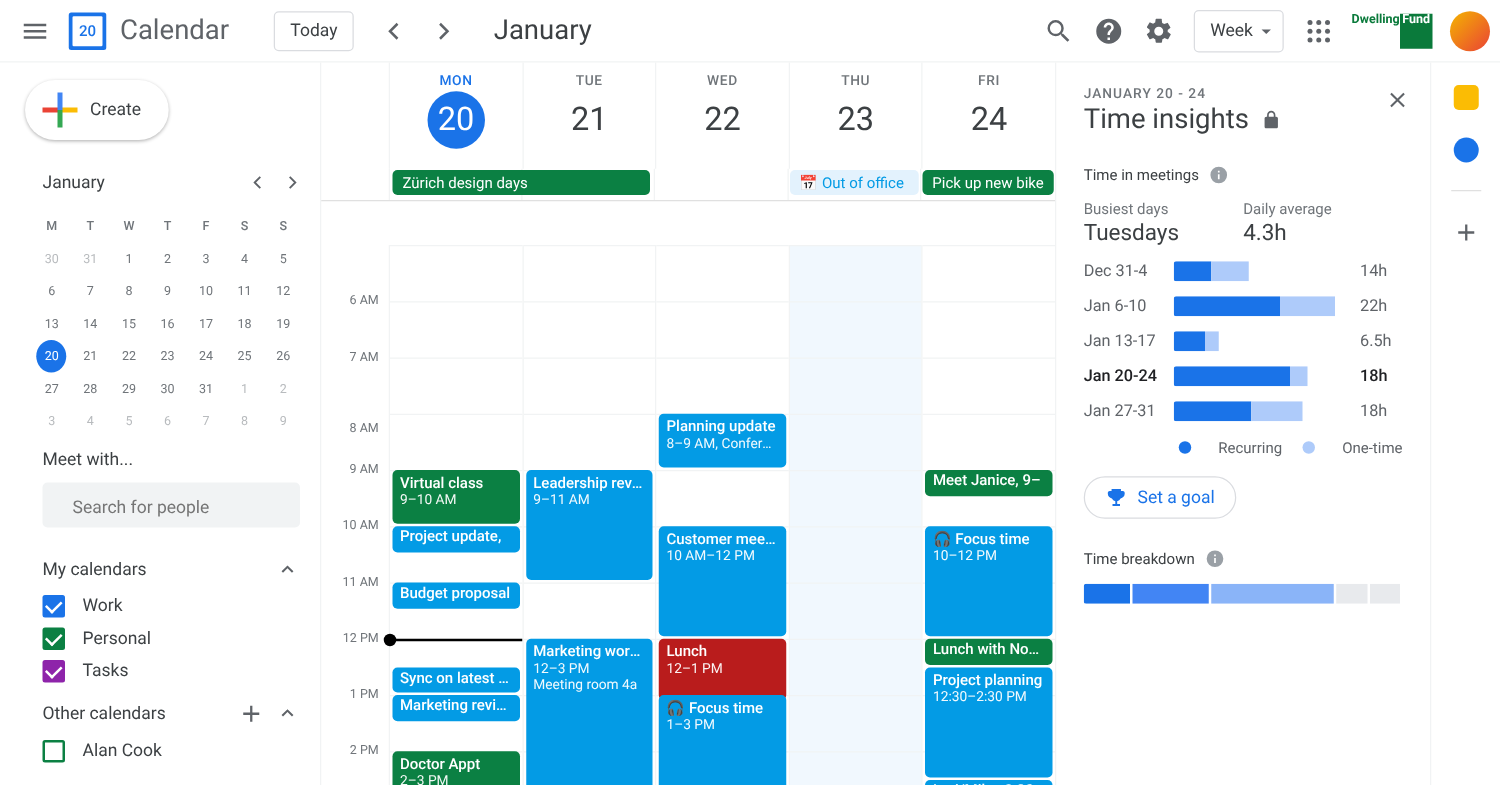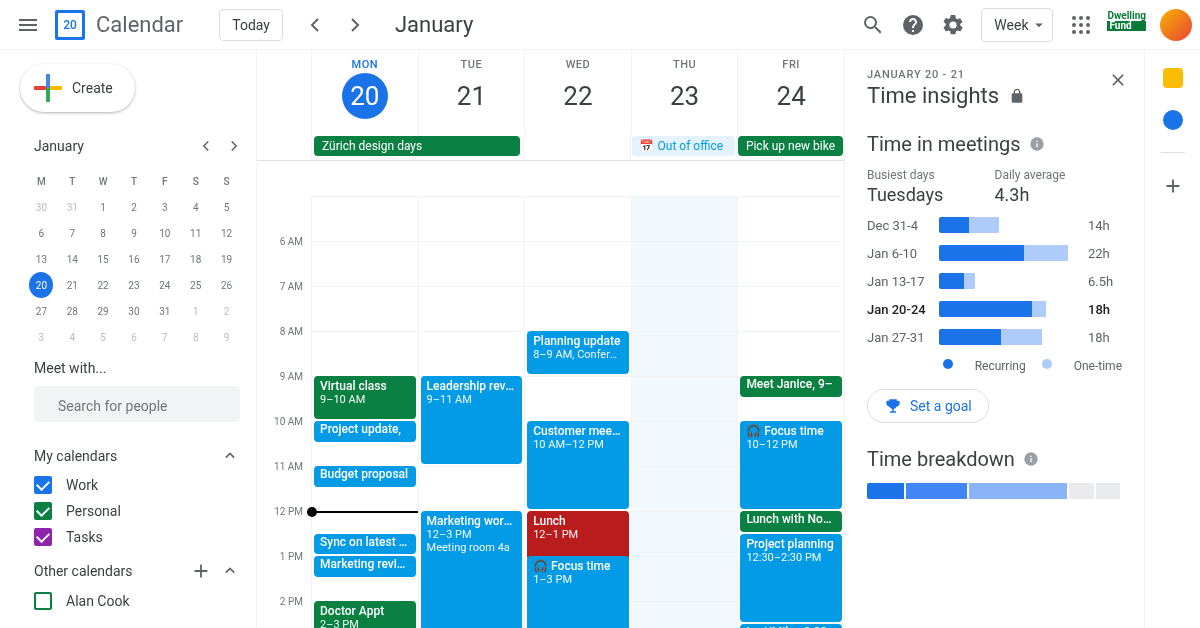--- a/index.html
+++ b/index.html
@@ -10,21 +10,21 @@
 .cal-logo { width:36px; height:36px; display:flex; align-items:center; justify-content:center; margin:0 4px;}
 .cal-logo-box { width:30px; height:30px; background:linear-gradient(135deg,#1a73e8 0%,#1a73e8 100%); position:relative; border-radius:2px;}
 .cal-logo-box::before{content:"20";position:absolute;inset:3px;background:#fff;display:flex;align-items:center;justify-content:center;font-size:12px;color:#1a73e8;font-weight:500;border-radius:1px;}
 .app-title { font-size:22px; color:#5f6368; margin:0 12px 0 4px; }
 .today-btn{ border:1px solid #dadce0; border-radius:4px; padding:7px 12px; font-size:14px; color:#3c4043; cursor:pointer; margin-left:24px;}
 .nav-arrows{display:flex;margin:0 12px;}
 .month-label{font-size:22px;color:#3c4043;margin-left:8px;}
 .spacer{flex:1;}
 .view-select{border:1px solid #dadce0;border-radius:4px;padding:7px 4px 7px 12px;font-size:14px;display:flex;align-items:center;cursor:pointer;margin:0 8px;}
 .view-select svg{width:18px;height:18px;fill:#5f6368;margin-left:2px;}
-.brand-img{height:28px;margin:0 6px;display:flex;flex-direction:column;font-size:10px;font-weight:bold;color:#0a7a3b;line-height:1;}
+.brand-img{height:28px;margin:0 6px;display:flex;flex-direction:row;font-size:10px;font-weight:bold;color:#0a7a3b;line-height:1;}
 .avatar{width:32px;height:32px;border-radius:50%;background:linear-gradient(135deg,#f4b400,#ea4335);margin-left:8px;}
 .body{display:flex;height:578px;}
 .sidebar{width:256px;padding:8px 0 0 12px;overflow-y:auto; flex-shrink:0;}
 .create-btn{display:flex;align-items:center;margin:6px 0 20px 8px;padding:10px 22px 10px 14px;border-radius:28px;box-shadow:0 1px 3px rgba(0,0,0,.3);font-size:14px;cursor:pointer;width:fit-content;}
 .plus-icon{width:28px;height:28px;margin-right:10px;position:relative;}
 .plus-icon::before,.plus-icon::after{content:"";position:absolute;background:currentColor;}
 .plus-icon span{position:absolute;}
 .plus-icon .r{width:14px;height:4px;background:#ea4335;left:0;top:12px;}
 .plus-icon .y{width:14px;height:4px;background:#fbbc04;left:14px;top:12px;}
 .plus-icon .g{width:4px;height:14px;background:#34a853;left:12px;top:14px;}
@@ -68,34 +68,34 @@
 .event .et{font-weight:500;white-space:nowrap;overflow:hidden;text-overflow:ellipsis;}
 .event .es{font-size:11px;opacity:.95;white-space:nowrap;overflow:hidden;text-overflow:ellipsis;}
 .now-line{position:absolute;left:0;right:0;height:2px;background:#000;}
 .now-line::before{content:"";position:absolute;left:-5px;top:-4px;width:10px;height:10px;background:#000;border-radius:50%;}
 .ooo-col{position:absolute;inset:0;background:#e3f2fd;opacity:.5;}
 .insights{width:300px;border-left:1px solid #f1f3f4;padding:18px 22px;overflow-y:auto;flex-shrink:0;}
 .ins-range{font-size:11px;color:#70757a;letter-spacing:.8px;font-weight:500;}
 .ins-title{font-size:22px;color:#3c4043;margin-top:2px;display:flex;align-items:center;}
 .ins-title svg{width:16px;height:16px;margin-left:10px;fill:#5f6368;}
 .ins-close{position:absolute;top:20px;right:16px;cursor:pointer;color:#5f6368;}
-.ins-sec-title{font-size:20px;color:#3c4043;margin-top:24px;display:flex;align-items:center;}
+.ins-sec-title{font-size:12px;color:#3c4043;margin-top:24px;display:flex;align-items:center;}
 .ins-sec-title svg{width:16px;height:16px;margin-left:8px;fill:#9aa0a6;}
 .stat-row{display:flex;margin-top:12px;}
 .stat-block{flex:1;}
 .stat-label{font-size:12px;color:#70757a;}
 .stat-value{font-size:18px;color:#3c4043;margin-top:2px;}
 .bar-row{display:flex;align-items:center;margin-top:12px;font-size:13px;color:#5f6368;}
 .bar-label{width:72px;flex-shrink:0;}
 .bar-track{flex:1;height:16px;display:flex;border-radius:2px;overflow:hidden;}
 .bar-r{height:100%;background:#1a73e8;}
 .bar-o{height:100%;background:#aecbfa;}
 .bar-val{margin-left:12px;width:34px;}
 .legend{display:flex;justify-content:flex-end;margin-top:14px;font-size:12px;color:#5f6368;}
-.legend span{display:flex;align-items:flex-start;margin-left:16px;}
+.legend span{display:flex;align-items:center;margin-left:16px;}
 .legend i{width:10px;height:10px;border-radius:50%;margin-right:6px;}
 .goal-btn{display:inline-flex;align-items:center;border:1px solid #dadce0;border-radius:18px;padding:7px 16px;font-size:14px;color:#1a73e8;margin-top:16px;cursor:pointer;}
 .goal-btn svg{width:18px;height:18px;fill:#1a73e8;margin-right:8px;}
 .break-bar{display:flex;height:16px;border-radius:2px;overflow:hidden;margin-top:12px;}
 .break-bar div{height:100%;}
 .break-item{display:flex;align-items:center;margin-top:12px;font-size:14px;color:#3c4043;}
 .break-item i{width:10px;height:10px;border-radius:50%;margin-right:12px;}
 .break-item .v{margin-left:auto;color:#5f6368;}
 .rside{width:56px;border-left:1px solid #f1f3f4;display:flex;flex-direction:column;align-items:center;padding-top:18px;gap:22px;flex-shrink:0;}
 .rside-item{width:20px;height:20px;cursor:pointer;border-radius:4px;}
@@ -315,21 +315,21 @@
             <div class="chip" style="background: rgb(227, 242, 253); color: rgb(3, 155, 229);">📅 Out of office</div>
           </div>
           <div class="allday-cell">
             <div class="chip" style="background: rgb(11, 128, 67);">Pick up new bike</div>
           </div>
         </div>
       <div class="grid-body" id="grid-body">
         <div class="time-labels" id="time-labels">
             <div class="time-label" style="top: 45px;">6 AM</div>
             <div class="time-label" style="top: 90px;">7 AM</div>
-            <div class="time-label" style="top: 135px;">8 AM</div>
+            <div class="time-label" style="top: 147px;">8 AM</div>
             <div class="time-label" style="top: 180px;">9 AM</div>
             <div class="time-label" style="top: 225px;">10 AM</div>
             <div class="time-label" style="top: 270px;">11 AM</div>
             <div class="time-label" style="top: 315px;">12 PM</div>
             <div class="time-label" style="top: 360px;">1 PM</div>
             <div class="time-label" style="top: 405px;">2 PM</div>
             <div class="time-label" style="top: 450px;">3 PM</div>
           </div>
       <div class="day-col">
             <div class="hour-line" style="top: 0px;"></div>
@@ -463,21 +463,21 @@
               <div class="et">Lori/Mike, 2:30–</div>
             </div>
           </div>
         </div>
     </div>
 
     <div class="insights" style="position:relative;">
       <div class="ins-close"><svg viewBox="0 0 24 24" width="20" height="20">
             <path d="M19 6.41L17.59 5 12 10.59 6.41 5 5 6.41 10.59 12 5 17.59 6.41 19 12 13.41 17.59 19 19 17.59 13.41 12z" fill="#5f6368"></path>
           </svg></div>
-      <div class="ins-range">JANUARY 20 - 21</div>
+      <div class="ins-range">JANUARY 20 - 24</div>
       <div class="ins-title">
           <span>Time insights</span>
           <svg viewBox="0 0 24 24">
             <path d="M18 8h-1V6c0-2.76-2.24-5-5-5S7 3.24 7 6v2H6c-1.1 0-2 .9-2 2v10c0 1.1.9 2 2 2h12c1.1 0 2-.9 2-2V10c0-1.1-.9-2-2-2zM9 6c0-1.66 1.34-3 3-3s3 1.34 3 3v2H9V6z"></path>
           </svg>
         </div>
 
       <div class="ins-sec-title">
           <span>Time in meetings</span>
           <svg viewBox="0 0 24 24">

